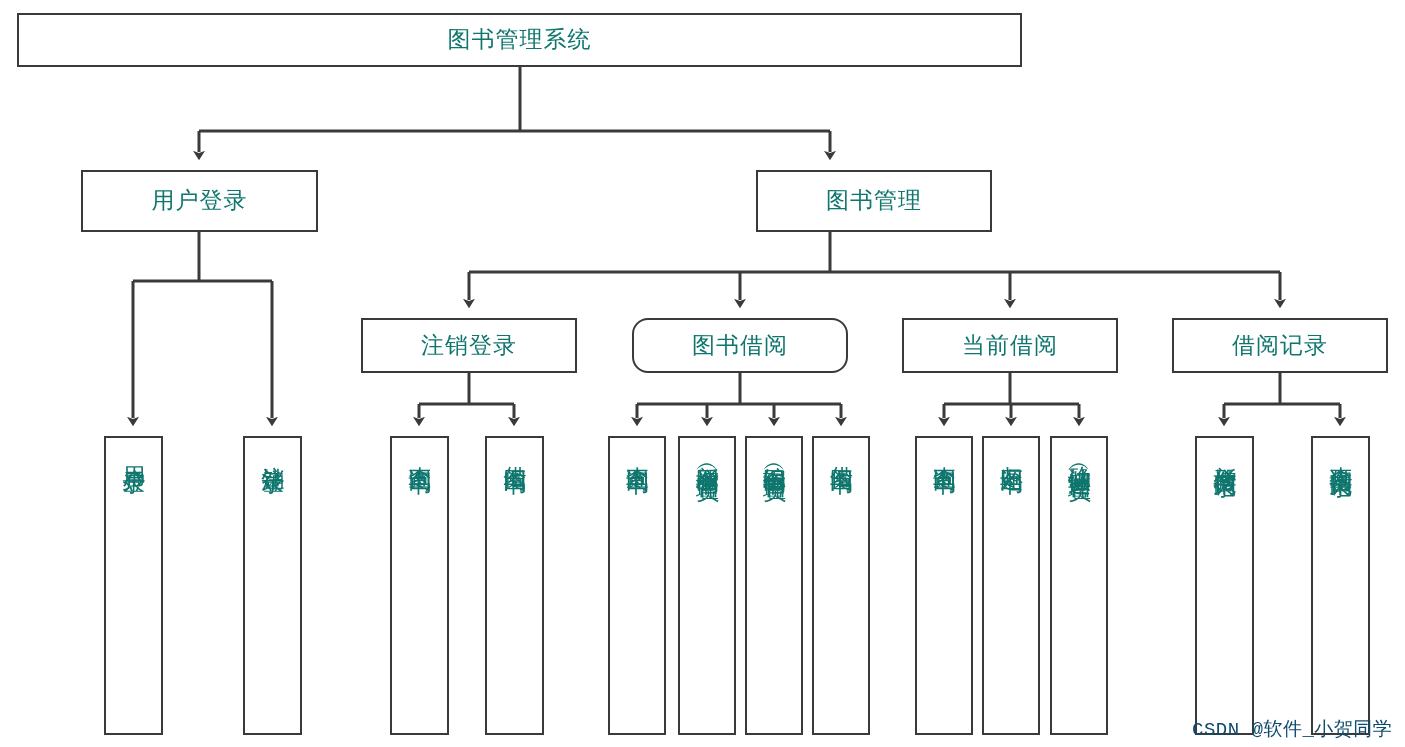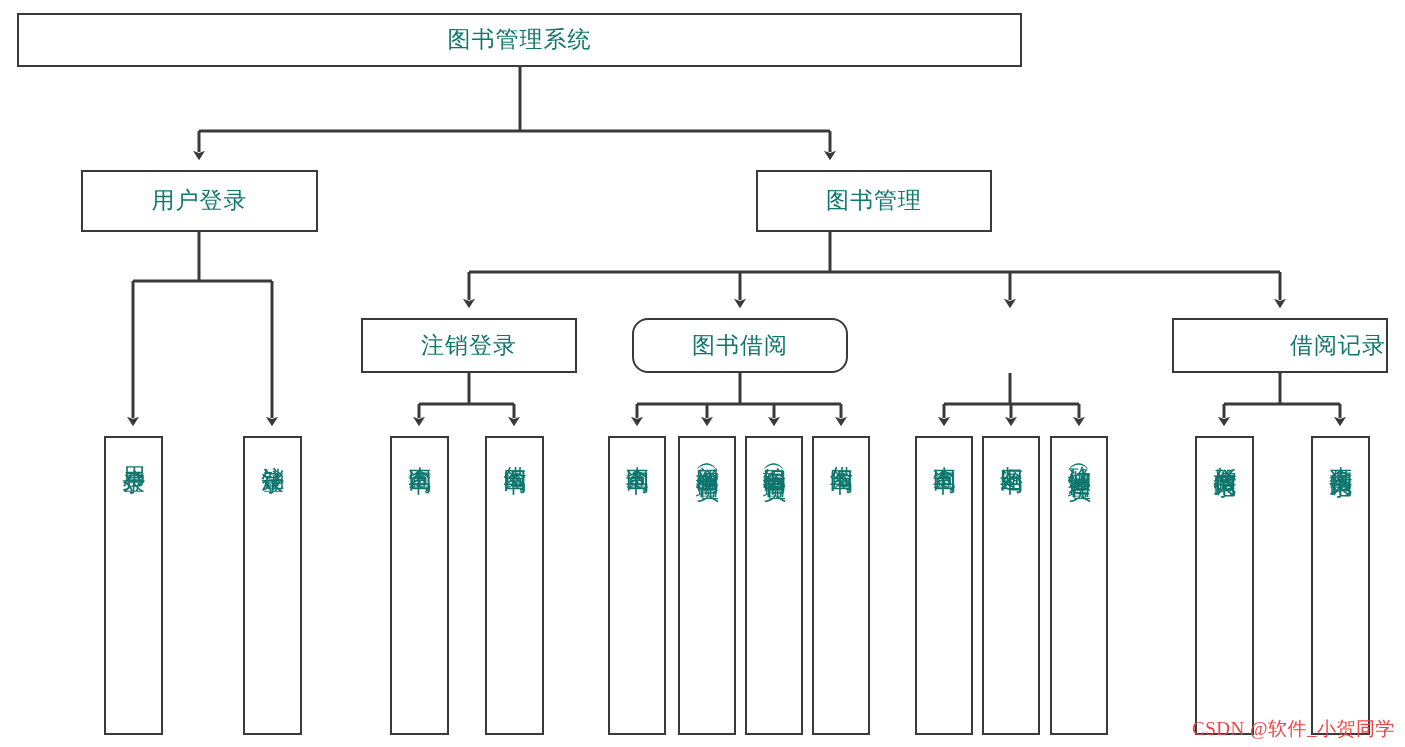--- a/index.html
+++ b/index.html
@@ -54,24 +54,24 @@
     letter-spacing: 2px;
     writing-mode: vertical-rl;
     text-orientation: upright;
     white-space: nowrap;
     display: block;
     margin: 0 auto;
   }
   .watermark {
     position: absolute;
     font-size: 19px;
-    color: #ef4444;
+    color: #0c4a6e;
     white-space: nowrap;
     letter-spacing: 0.5px;
-    font-family: Liberation Serif, serif;
+    font-family: Liberation Mono, monospace;
   }
 </style>
 </head>
 <body>
 
 <div id="canvas">
 
   <svg class="connectors" viewBox="0 0 1405 747" xmlns="http://www.w3.org/2000/svg">
     <defs>
       <marker id="arrow" markerWidth="10" markerHeight="12" refX="1.2" refY="6" orient="auto" markerUnits="userSpaceOnUse">
@@ -133,21 +133,24 @@
   <div class="node node-h" style="left: 712px; top: 170px; width: 236px; height: 62px; margin-left: 44px;">
     <span>图书管理</span>
   </div>
 
   <div class="node node-h" style="left: 361px; top: 318px; width: 216px; height: 55px;">
     <span>注销登录</span>
   </div>
   <div class="node node-h" style="left: 632px; top: 318px; width: 216px; height: 55px; border-radius: 16px;">
     <span>图书借阅</span>
   </div>
-  <div class="node node-h" style="left: 1172px; top: 318px; width: 216px; height: 55px; justify-content: flex-end;">
+  <div class="node node-h" style="left: 902px; top: 318px; width: 216px; height: 55px;">
+    <span>当前借阅</span>
+  </div>
+  <div class="node node-h" style="left: 1172px; top: 318px; width: 216px; height: 55px;">
     <span>借阅记录</span>
   </div>
 
   <div class="node node-v" style="left: 104px; top: 436px; width: 59px; height: 299px;">
     <span class="vlabel">用户登录</span>
   </div>
   <div class="node node-v" style="left: 243px; top: 436px; width: 59px; height: 299px;">
     <span class="vlabel">注销登录</span>
   </div>
   <div class="node node-v" style="left: 390px; top: 436px; width: 59px; height: 299px;">

